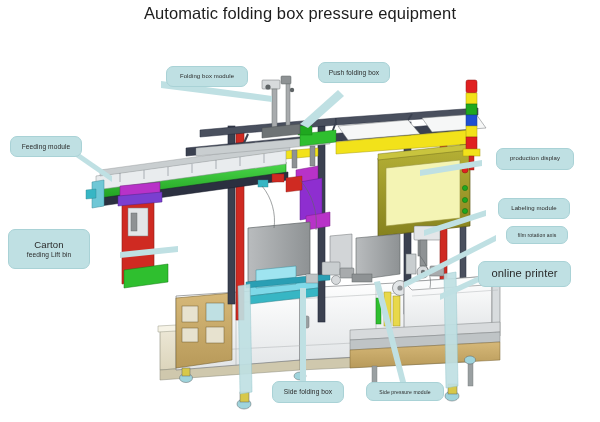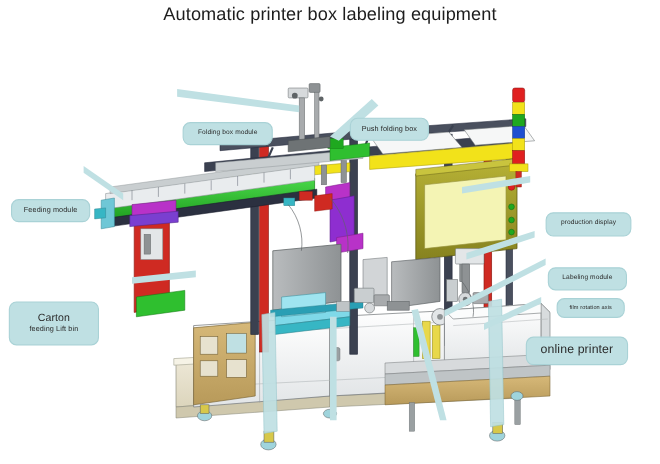--- a/index.html
+++ b/index.html
@@ -45,37 +45,36 @@
     border-radius: 7px;
     color: #2a2a2a;
     box-sizing: border-box;
     display: flex;
     flex-direction: column;
     align-items: center;
     justify-content: center;
     line-height: 1.18;
     text-align: center;
     padding: 2px 4px;
-    margin-top: 45px;
   }
   .callout .l1 { display: block; white-space: nowrap; }
   .callout .l2 { display: block; white-space: nowrap; }
   .tiny   { font-size: 5.1px; letter-spacing: 0.1px; }
   .small  { font-size: 6.0px; letter-spacing: 0.1px; }
   .med    { font-size: 6.6px; letter-spacing: 0.1px; }
   .large  { font-size: 9.6px; letter-spacing: 0.1px; }
   .xlarge { font-size: 11.2px; letter-spacing: 0.1px; }
   svg { display: block; overflow: visible; }
 </style>
 </head>
 <body>
 
 <div id="page">
 
-  <div id="title">Automatic printer box labeling equipment</div>
+  <div id="title">Automatic folding box pressure equipment</div>
 
   <div id="figure">
 
     <svg width="600" height="392" viewBox="0 0 600 392">
       <defs>
         <linearGradient id="gWhite" x1="0" y1="0" x2="0" y2="1">
           <stop offset="0%" stop-color="#ffffff"></stop>
             <stop offset="100%" stop-color="#e2e5e7"></stop>
         </linearGradient>
         <linearGradient id="gGray" x1="0" y1="0" x2="1" y2="0">

